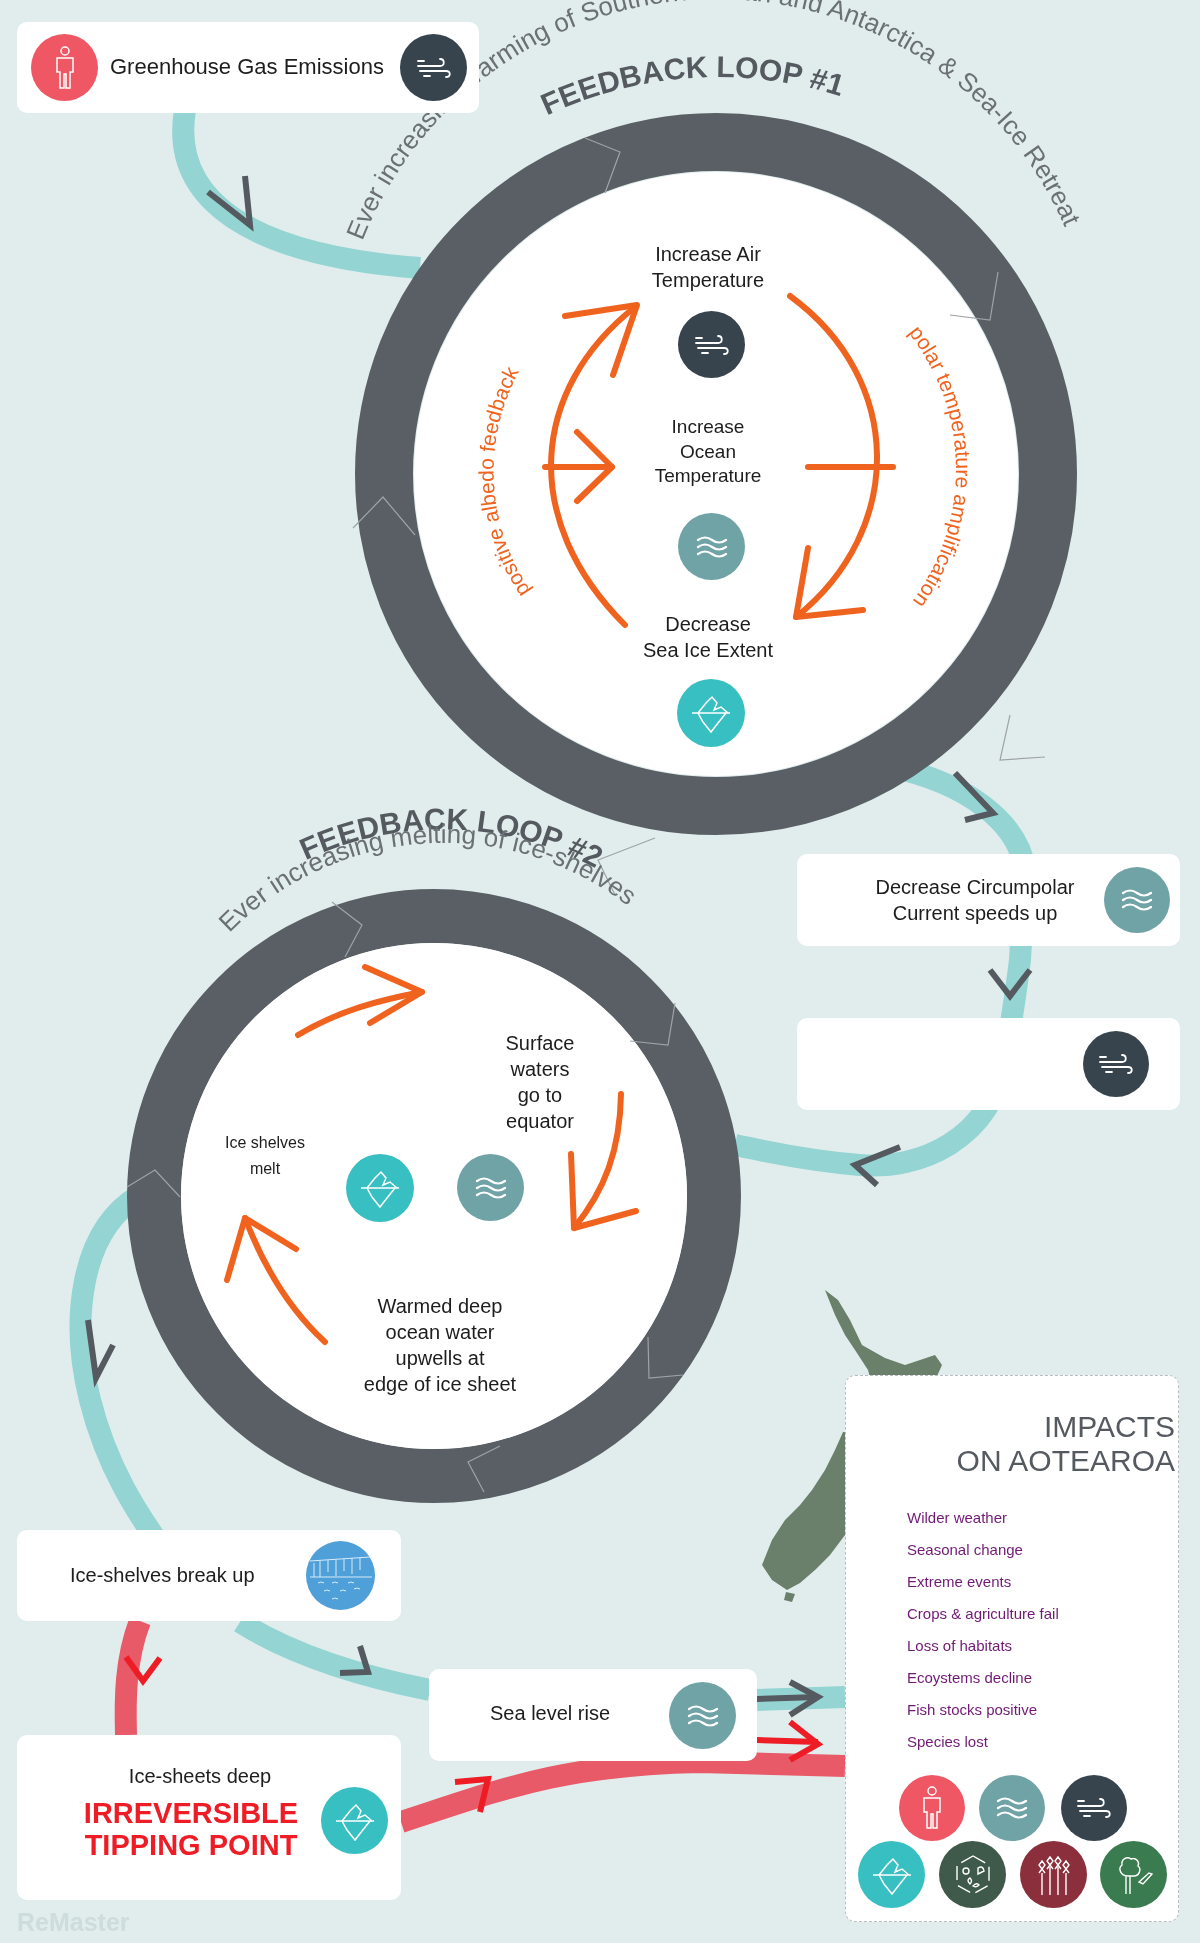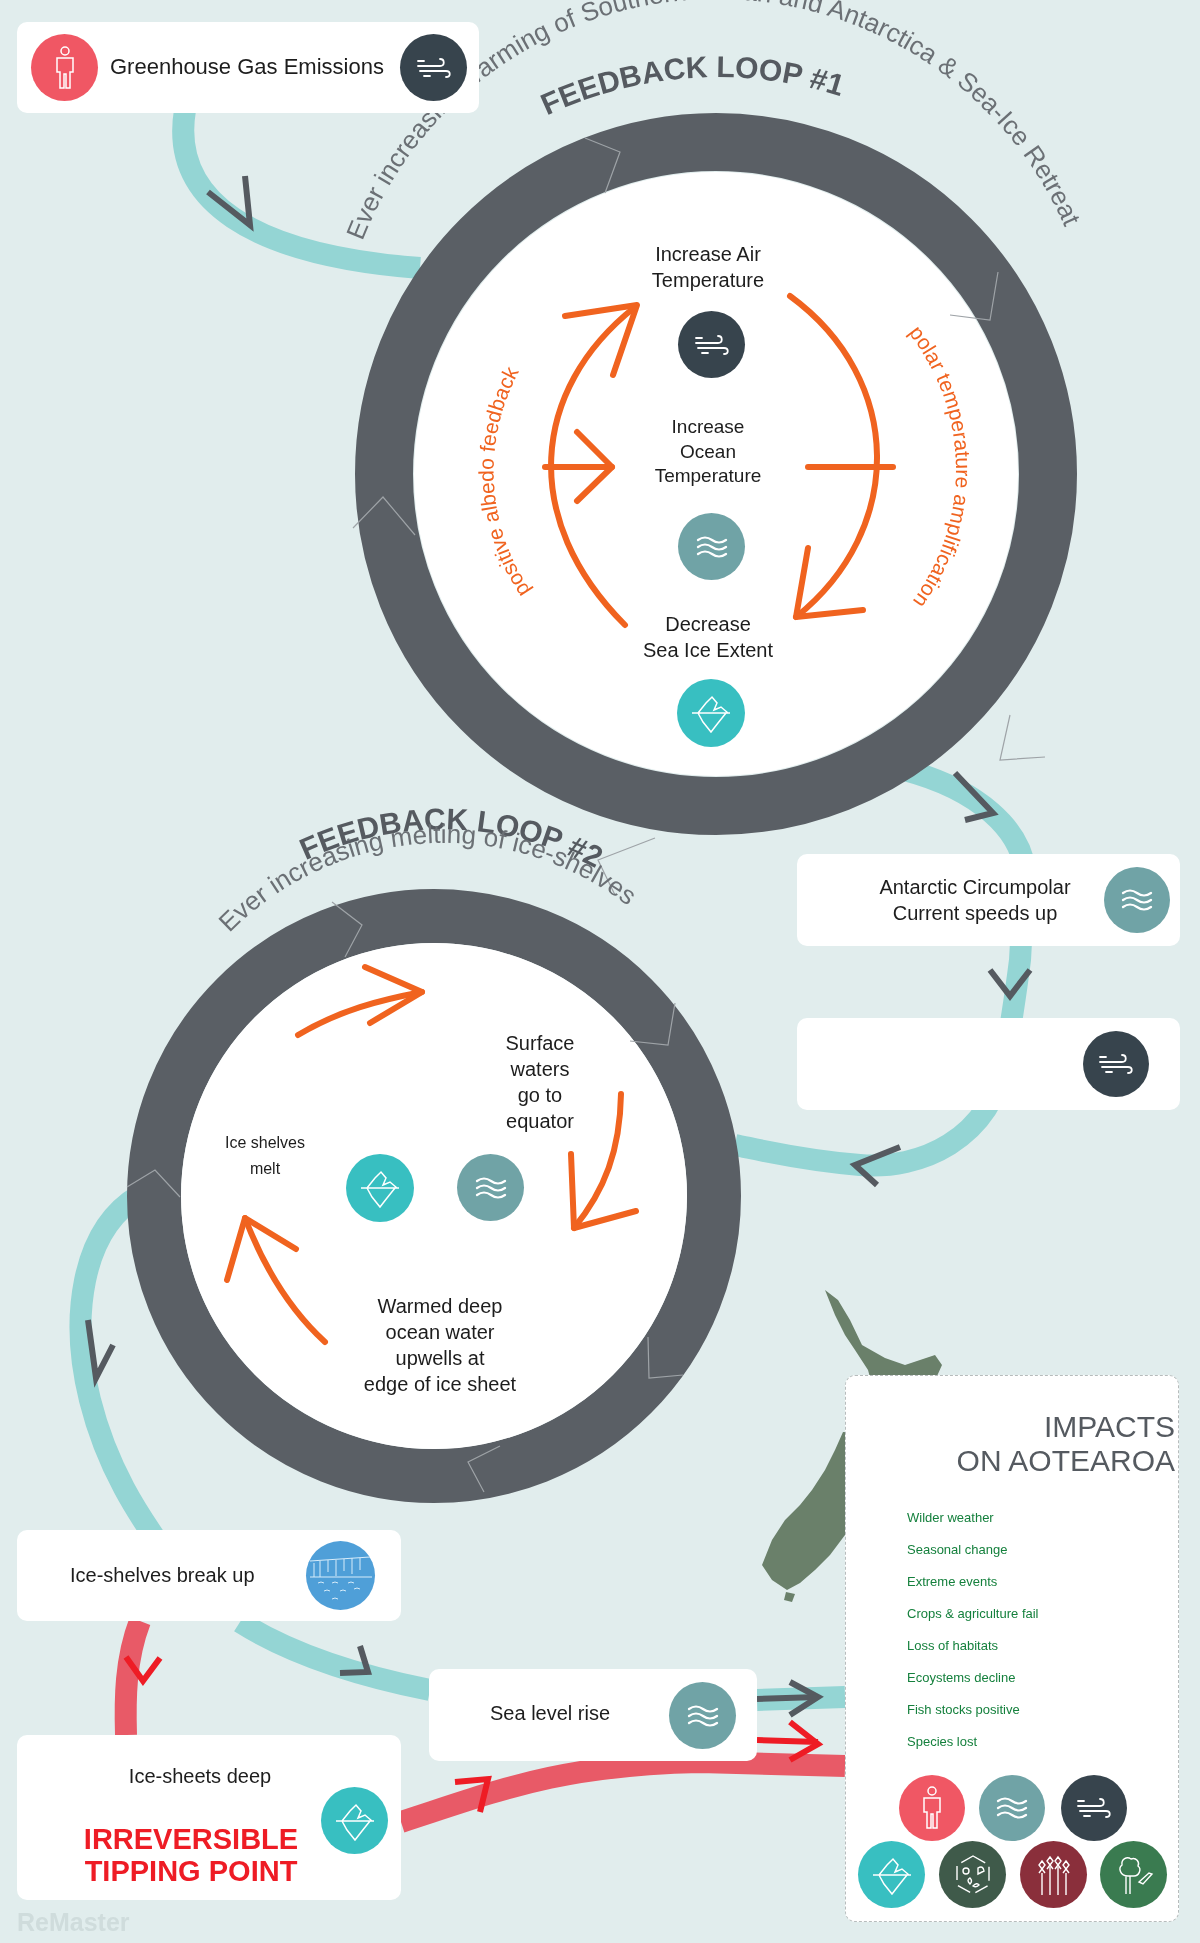--- a/index.html
+++ b/index.html
@@ -5,23 +5,23 @@
   html, body { margin:0; padding:0; background:#e1eded; }
   body { width:1200px; height:1943px; position:relative; overflow:hidden; font-family:"DejaVu Sans", sans-serif; }
   #stage { position:absolute; left:0; top:0; width:1200px; height:1943px; background:#e1eded; }
   svg.layer { position:absolute; left:0; top:0; }
   .card { position:absolute; background:#fff; border-radius:10px; }
   .txt { position:absolute; color:#1d1d1d; font-family:"Liberation Sans", sans-serif; text-align:center; line-height:1.3; }
   .circle-icon { position:absolute; border-radius:50%; display:flex; align-items:center; justify-content:center; }
   .circle-icon svg { display:block; }
   .impacts-panel { position:absolute; left:845px; top:1375px; width:334px; height:547px; background:#fff; border:1.5px dashed #b7bcbc; border-radius:10px; box-sizing:border-box; }
   .impacts-title { position:absolute; left:875px; top:1410px; width:300px; text-align:right; font-family:"Liberation Sans", sans-serif; font-weight:normal; font-size:30px; line-height:34px; color:#555a60; }
-  .impacts-list { position:absolute; left:907px; top:1502px; margin:0; padding:0; list-style:none; font-family:"Liberation Sans", sans-serif; font-size:13px; color:#15803d; }
+  .impacts-list { position:absolute; left:907px; top:1502px; margin:0; padding:0; list-style:none; font-family:"Liberation Sans", sans-serif; font-size:15px; color:#701a75; }
   .impacts-list li { height:32px; line-height:32px; }
-  .tip-title { position:absolute; font-family:"Liberation Sans", sans-serif; font-weight:bold; color:#ee1c25; font-size:29px; line-height:32px; text-align:center;margin-top:26px; }
+  .tip-title { position:absolute; font-family:"Liberation Sans", sans-serif; font-weight:bold; color:#ee1c25; font-size:29px; line-height:32px; text-align:center; }
   .watermark { position:absolute; left:17px; top:1908px; font-family:"Liberation Sans", sans-serif; font-weight:bold; font-size:25px; color:#cfdcdc; }
 </style>
 </head>
 <body>
 
 <div id="stage">
 
   <svg class="layer" width="1200" height="1943" viewBox="0 0 1200 1943">
     <defs>
       <path id="arc1" d="M 330 380 A 400 400 0 0 1 1090 330"></path>
@@ -168,21 +168,21 @@
       <div>Sea Ice Extent</div>
   </div>
   <div class="circle-icon" style="left:677px;top:679px;width:68px;height:68px;background:#38bfc1;">
     <svg width="46" height="46" viewBox="0 0 46 46" fill="none" stroke="#fff" stroke-width="1.5">
         <path d="M4 23 h38 M10 23 l8 -10 l6 -6 l5 6 l-3 7 l7 -3 l7 6 M10 23 l5 9 l8 10 l7 -9 l8 -10"></path>
       </svg>
   </div>
 
   <div class="card" style="left:797px;top:854px;width:383px;height:92px;"></div>
   <div class="txt" style="left:830px;top:874px;width:290px;font-size:20px;">
-    <div>Antarctic Circumpolar</div>
+    <div>Decrease Circumpolar</div>
       <div>Current speeds up</div>
   </div>
   <div class="circle-icon" style="left:1104px;top:867px;width:66px;height:66px;background:#70a3a6;">
     <svg width="34" height="26" viewBox="0 0 34 26" fill="none" stroke="#fff" stroke-width="2.2" stroke-linecap="round">
         <path d="M3 6 q7 -5 14 0 t14 0 M3 13 q7 -5 14 0 t14 0 M3 20 q7 -5 14 0 t14 0"></path>
       </svg>
   </div>
 
   <div class="card" style="left:797px;top:1018px;width:383px;height:92px;"></div>
   <div class="circle-icon" style="left:1083px;top:1031px;width:66px;height:66px;background:#37444d;">

